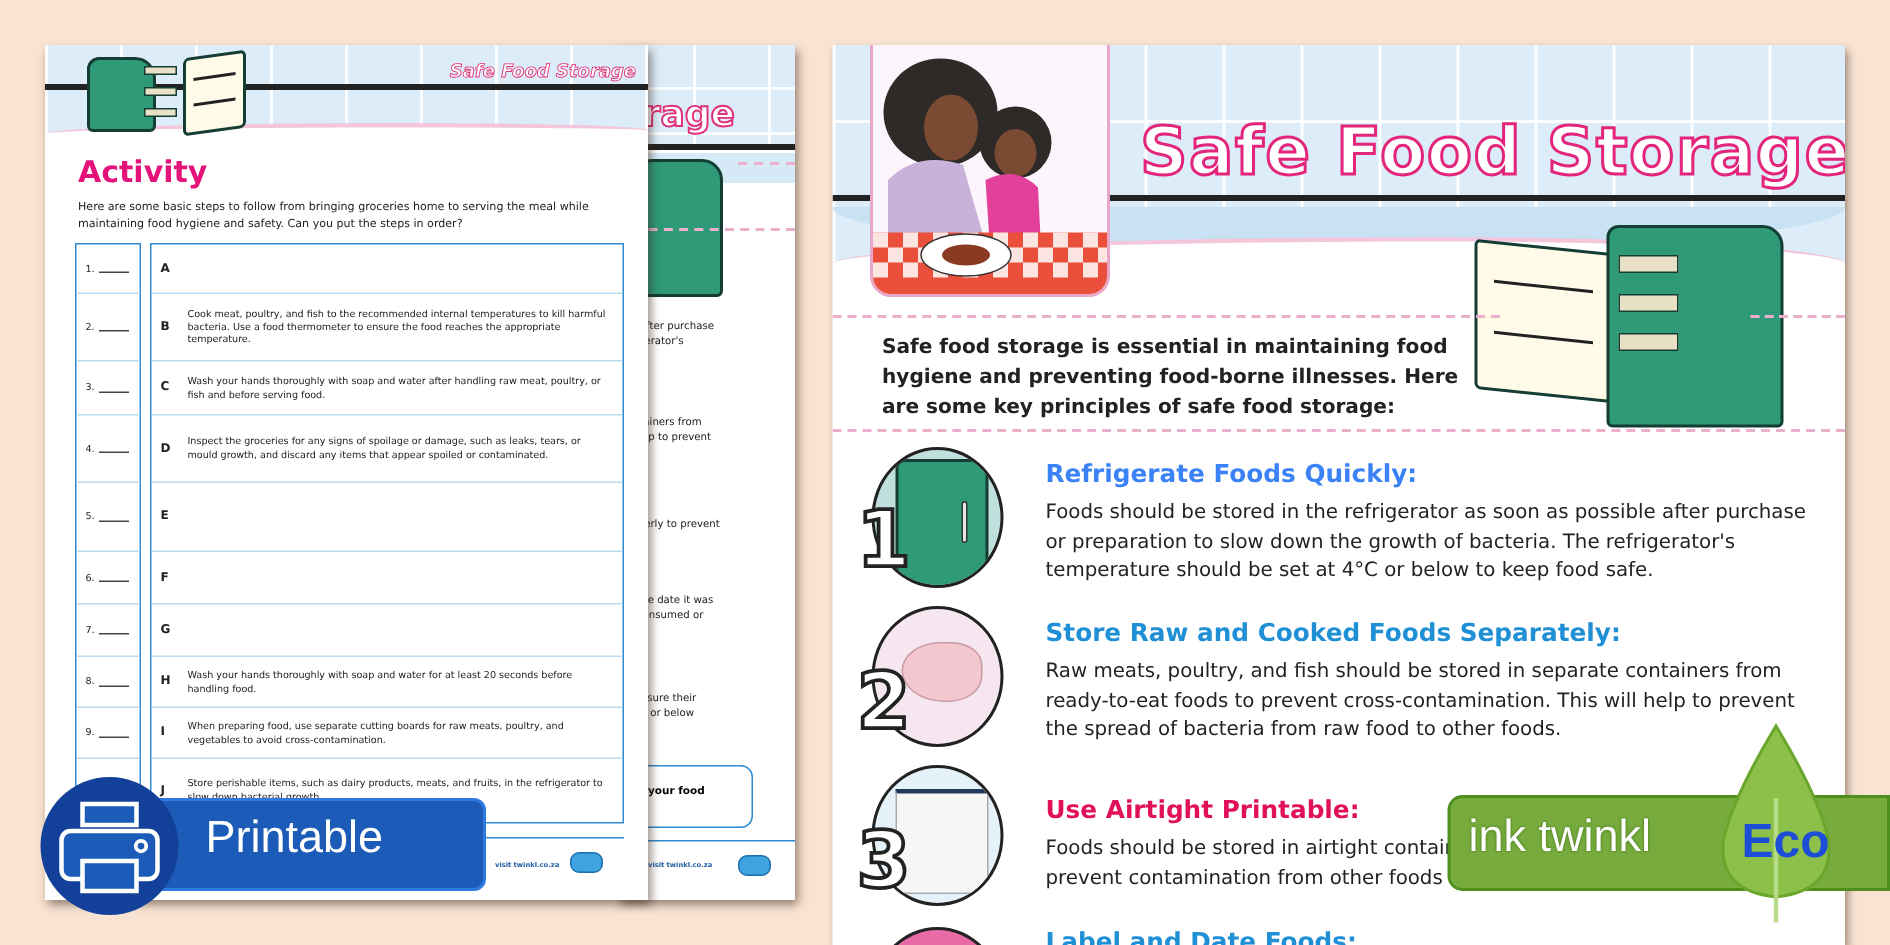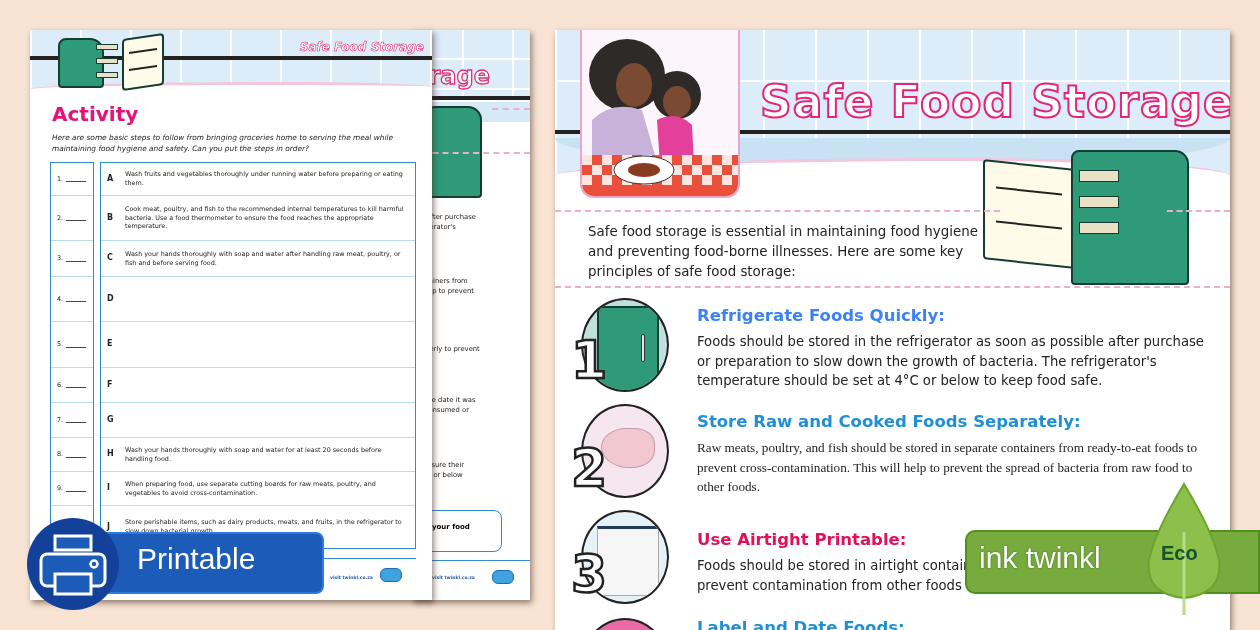--- a/index.html
+++ b/index.html
@@ -27,21 +27,21 @@
   .fridge .body { position: absolute; background: #2e9a78; border: 2px solid #143d33; border-radius: 8px 14px 4px 4px; }
   .fridge .door { position: absolute; background: #fffbe8; border: 2px solid #143d33; border-radius: 4px; }
   .fridge .door::before, .fridge .door::after { content: ""; position: absolute; left: 12%; right: 12%; height: 2px; background: #222; }
   .fridge .door::before { top: 25%; } .fridge .door::after { top: 60%; }
   .fridge .shelf { position: absolute; background: #e8e1c6; border: 1px solid #143d33; }
 
   
   .mini-title { position: absolute; right: 8px; top: 10px; font-size: 12px; font-weight: bold; font-style: italic; color: #fff;
     -webkit-text-stroke: 0.6px #e0307a; font-family: "DejaVu Sans", sans-serif; }
   .activity-title { position: absolute; left: 22px; top: 72px; font-size: 20px; font-weight: bold; color: #e5127a; }
-  .activity-intro { position: absolute; left: 22px; top: 102px; width: 380px; font-size: 7.4px; line-height: 11px; color: #222; font-style: italic; }
+  .activity-intro { position: absolute; left: 22px; top: 102px; width: 380px; font-size: 7.4px; line-height: 11px; color: #222; }
   .num-col { position: absolute; left: 20px; top: 132px; width: 44px; border: 1.5px solid #2f8ad0; }
   .step-col { position: absolute; left: 70px; top: 132px; width: 316px; border: 1.5px solid #2f8ad0; }
   .cell { border-bottom: 1px solid #b9dbf2; display: flex; align-items: center; font-size: 6.4px; line-height: 8.6px; color: #222; }
   .cell:last-child { border-bottom: none; }
   .num-col .cell { padding-left: 6px; }
   .num-col .blank { display: inline-block; width: 20px; border-bottom: 1px solid #444; margin-left: 3px; height: 6px; }
   .step-col .letter { width: 14px; margin-left: 6px; font-weight: bold; font-size: 8px; flex-shrink: 0; }
   .step-col .text { padding: 2px 6px 2px 4px; }
   .foot-line { position: absolute; left: 20px; right: 16px; top: 528px; border-top: 1.5px solid #2f8ad0; }
   .foot-url { position: absolute; left: 300px; top: 545px; font-size: 4.5px; color: #2261a6; font-weight: bold; }
@@ -51,36 +51,36 @@
   .frag { position: absolute; left: 2px; font-size: 6.8px; line-height: 9.4px; color: #222; white-space: nowrap; }
   .frag-box { position: absolute; left: -10px; top: 480px; width: 100px; height: 42px; border: 1.5px solid #2f8ad0; border-radius: 8px; }
   .frag-box span { position: absolute; left: 12px; top: 12px; font-size: 7px; font-weight: bold; white-space: nowrap; }
   .back-title { position: absolute; left: 0; top: 32px; font-size: 24px; font-weight: bold; color: #fff; -webkit-text-stroke: 1.3px #e0307a; white-space: nowrap; }
 
   
   .photo-frame { position: absolute; left: 25px; top: 0; width: 160px; height: 168px; background: #fcf5fb; border: 2px solid #e8a6cb; border-top: none; border-radius: 0 0 14px 14px; overflow: hidden; }
   .big-title { position: absolute; left: 205px; top: 46px; font-size: 44px; font-weight: bold; color: #fff; letter-spacing: 1px;
     -webkit-text-stroke: 2px #e3257b; white-space: nowrap; font-family: "DejaVu Sans", sans-serif; }
   .dash { position: absolute; left: 0; right: 0; border-top: 2px dashed #eab0cb; }
-  .intro { position: absolute; left: 33px; top: 192px; width: 390px; font-size: 13.4px; line-height: 20px; color: #222; }
+  .intro { position: absolute; left: 33px; top: 192px; width: 390px; font-size: 13.4px; line-height: 20px; color: #222; font-weight: bold; }
   .item { position: absolute; left: 20px; }
   .badge { position: absolute; left: 6px; width: 88px; height: 94px; border-radius: 50%; border: 2px solid #222; overflow: hidden; }
   .badge-num { position: absolute; left: -4px; font-size: 52px; font-weight: bold; color: #fff; -webkit-text-stroke: 2.5px #222; line-height: 1; }
   .item-title { position: absolute; left: 122px; font-size: 16.5px; font-weight: bold; white-space: nowrap; }
   .item-body { position: absolute; left: 122px; width: 520px; font-size: 13.2px; line-height: 19.5px; color: #222; }
 
   
   .print-badge { position: absolute; left: 27px; top: 518px; z-index: 5; }
   .print-bar { position: absolute; left: 60px; top: 14px; width: 237px; height: 62px; background: #1c5cb8; border-radius: 0 8px 8px 0; border: 2px solid #2f7ae0; }
   .print-label { position: absolute; left: 110px; top: 24px; font-size: 30px; color: #fff; font-family: "Liberation Sans", sans-serif; white-space: nowrap; }
   .print-circle { position: absolute; left: 0; top: 0; width: 92px; height: 92px; border-radius: 50%; background: #13419a; }
   .eco-badge { position: absolute; left: 965px; top: 480px; z-index: 5; width: 295px; height: 140px; }
   .eco-bar { position: absolute; left: 0; top: 50px; width: 295px; height: 64px; background: #77ab3e; border: 2px solid #4f8f1e; border-radius: 10px 0 0 10px; }
   .eco-label { position: absolute; left: 14px; top: 61px; font-size: 30px; color: #fff; font-family: "Liberation Sans", sans-serif; white-space: nowrap; text-shadow: 0 0 2px #3b7010; }
-  .eco-word { position: absolute; left: 196px; top: 62px; font-size: 20px; font-weight: bold; color: #14532d; font-family: "Liberation Sans", sans-serif; }
+  .eco-word { position: absolute; left: 196px; top: 62px; font-size: 32px; font-weight: bold; color: #1d4ed8; font-family: "Liberation Sans", sans-serif; }
   .leaf { position: absolute; left: 178px; top: 2px; width: 82px; height: 135px; }
 </style>
 </head>
 <body>
 
 <div class="page" id="page-back">
   <div class="tiles small" style="height:70px;"></div>
   <div class="back-title">orage</div>
   <div class="rail" style="top:66px;"></div>
   <div class="wave" style="top:72px;height:20px;background:#d6e9f6;"></div>
@@ -165,32 +165,32 @@
       </div>
     <div class="cell" style="height:42px;">
         <span>10.</span>
         <span class="blank"></span>
       </div>
   </div>
 
   <div class="step-col">
     <div class="cell" style="height:33px;">
         <span class="letter">A</span>
-        <span class="text">Wash fruits and vegetables thoroughly under running water before preparing or eating them.</span>
       </div>
     <div class="cell" style="height:45px;">
         <span class="letter">B</span>
         <span class="text">Cook meat, poultry, and fish to the recommended internal temperatures to kill harmful bacteria. Use a food thermometer to ensure the food reaches the appropriate temperature.</span>
       </div>
     <div class="cell" style="height:36px;">
         <span class="letter">C</span>
         <span class="text">Wash your hands thoroughly with soap and water after handling raw meat, poultry, or fish and before serving food.</span>
       </div>
     <div class="cell" style="height:45px;">
         <span class="letter">D</span>
+        <span class="text">Inspect the groceries for any signs of spoilage or damage, such as leaks, tears, or mould growth, and discard any items that appear spoiled or contaminated.</span>
       </div>
     <div class="cell" style="height:46px;">
         <span class="letter">E</span>
       </div>
     <div class="cell" style="height:35px;">
         <span class="letter">F</span>
       </div>
     <div class="cell" style="height:35px;">
         <span class="letter">G</span>
       </div>
@@ -284,21 +284,21 @@
     <div class="item-title" style="top:8px;color:#3b82f6;">Refrigerate Foods Quickly:</div>
     <div class="item-body" style="top:34px;">Foods should be stored in the refrigerator as soon as possible after purchase or preparation to slow down the growth of bacteria. The refrigerator's temperature should be set at 4°C or below to keep food safe.</div>
   </div>
 
   <div class="item" style="top:374px;">
     <div class="badge" style="top:0;background:#f6e6ef;">
       <div style="position:absolute;left:18px;top:22px;width:54px;height:40px;background:#f3c7cf;border-radius:50% 40% 45% 55%;border:1px solid #c79aa4;"></div>
     </div>
     <div class="badge-num" style="top:38px;">2</div>
     <div class="item-title" style="top:8px;color:#1f8fd6;">Store Raw and Cooked Foods Separately:</div>
-    <div class="item-body" style="top:34px;font-family:Liberation Serif, serif;">Raw meats, poultry, and fish should be stored in separate containers from ready-to-eat foods to prevent cross-contamination. This will help to prevent the spread of bacteria from raw food to other foods.</div>
+    <div class="item-body" style="top:34px;">Raw meats, poultry, and fish should be stored in separate containers from ready-to-eat foods to prevent cross-contamination. This will help to prevent the spread of bacteria from raw food to other foods.</div>
   </div>
 
   <div class="item" style="top:480px;">
     <div class="badge" style="top:0;background:#e6f2fa;">
       <div style="position:absolute;left:14px;top:14px;width:62px;height:70px;background:#f6f6f6;border:1px solid #aaa;border-top:3px solid #23395a;"></div>
     </div>
     <div class="badge-num" style="top:38px;">3</div>
     <div class="item-title" style="top:20px;color:#e0105a;">Use Airtight Printable:</div>
     <div class="item-body" style="top:46px;width:360px;">Foods should be stored in airtight containers to prevent contamination from other foods or from the</div>
   </div>

